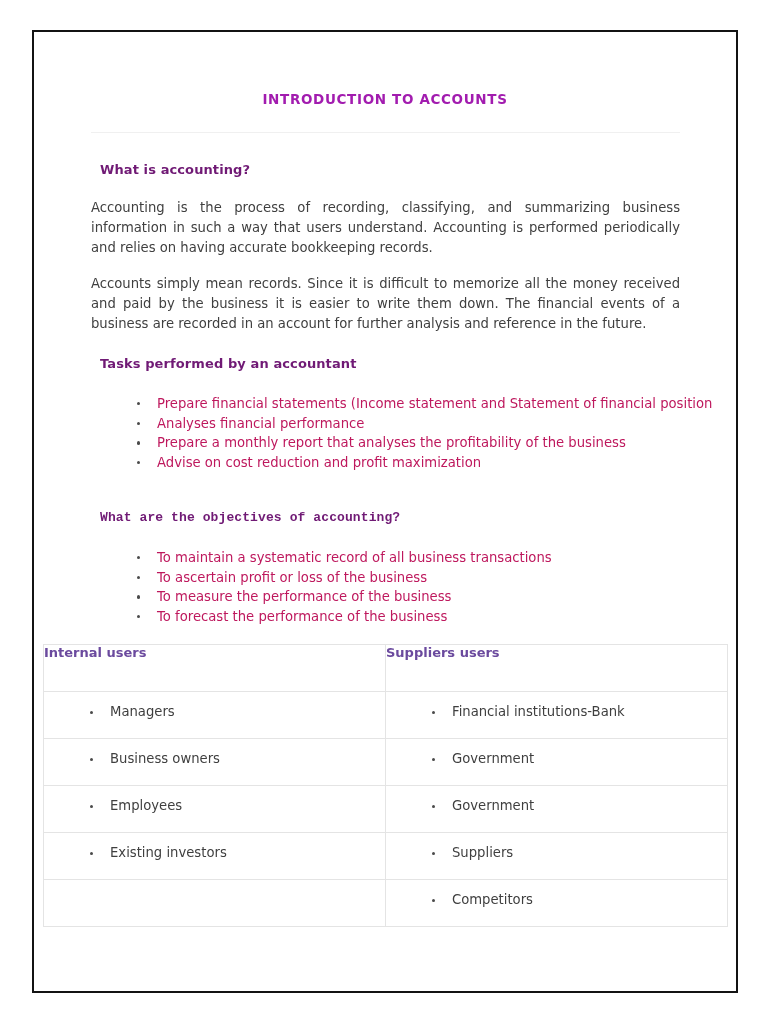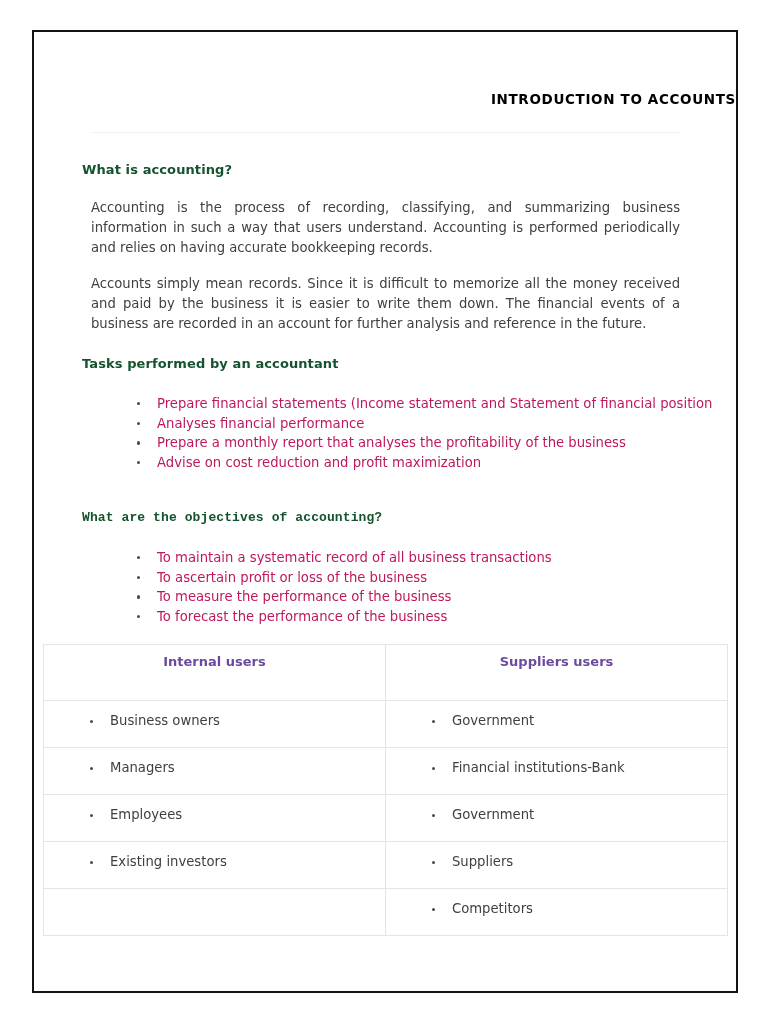--- a/index.html
+++ b/index.html
@@ -32,42 +32,42 @@
     top: 0;
     width: 702px;
     height: 959px;
   }
 
   .doc-title {
     position: absolute;
     left: 0;
     top: 59px;
     width: 702px;
-    text-align: right;
+    text-align: center;
     font-size: 13.5px;
     font-weight: bold;
     letter-spacing: 0.65px;
-    color: #000000;
+    color: #a21caf;
   }
 
   .title-rule {
     position: absolute;
     left: 57px;
     top: 100px;
     width: 589px;
     height: 1px;
     background: #f0f0f0;
   }
 
   .section-heading {
     position: absolute;
-    left: 48px;
+    left: 66px;
     font-size: 13px;
     font-weight: bold;
-    color: #14532d;
+    color: #701a75;
     letter-spacing: 0.1px;
     white-space: nowrap;
   }
 
   .para {
     position: absolute;
     left: 57px;
     width: 589px;
     font-size: 13.2px;
     line-height: 20px;
@@ -111,25 +111,24 @@
     border-collapse: collapse;
     table-layout: fixed;
   }
   .users-table td, .users-table th {
     border: 1px solid #e4e4e4;
     padding: 0;
     vertical-align: top;
   }
   .users-table th {
     height: 46px;
-    text-align: center;
+    text-align: left;
     font-size: 13px;
     font-weight: bold;
     color: #6b4a9e;
-    padding-top: 9px;
     vertical-align: top;
   }
   .users-table td {
     height: 46px;
   }
   .cell-item {
     position: relative;
     padding-left: 66px;
     padding-top: 11px;
     font-size: 13.2px;
@@ -211,41 +210,41 @@
         <tr>
           <th>Internal users</th>
           <th>Suppliers users</th>
         </tr>
       </thead>
       <tbody>
         <tr>
           <td>
             <div class="cell-item">
               <span class="bullet-dot"></span>
+              <span>Managers</span>
+            </div>
+          </td>
+          <td>
+            <div class="cell-item">
+              <span class="bullet-dot"></span>
+              <span>Financial institutions-Bank</span>
+            </div>
+          </td>
+        </tr>
+        <tr>
+          <td>
+            <div class="cell-item">
+              <span class="bullet-dot"></span>
               <span>Business owners</span>
             </div>
           </td>
           <td>
             <div class="cell-item">
               <span class="bullet-dot"></span>
               <span>Government</span>
-            </div>
-          </td>
-        </tr>
-        <tr>
-          <td>
-            <div class="cell-item">
-              <span class="bullet-dot"></span>
-              <span>Managers</span>
-            </div>
-          </td>
-          <td>
-            <div class="cell-item">
-              <span class="bullet-dot"></span>
-              <span>Financial institutions-Bank</span>
             </div>
           </td>
         </tr>
         <tr>
           <td>
             <div class="cell-item">
               <span class="bullet-dot"></span>
               <span>Employees</span>
             </div>
           </td>

